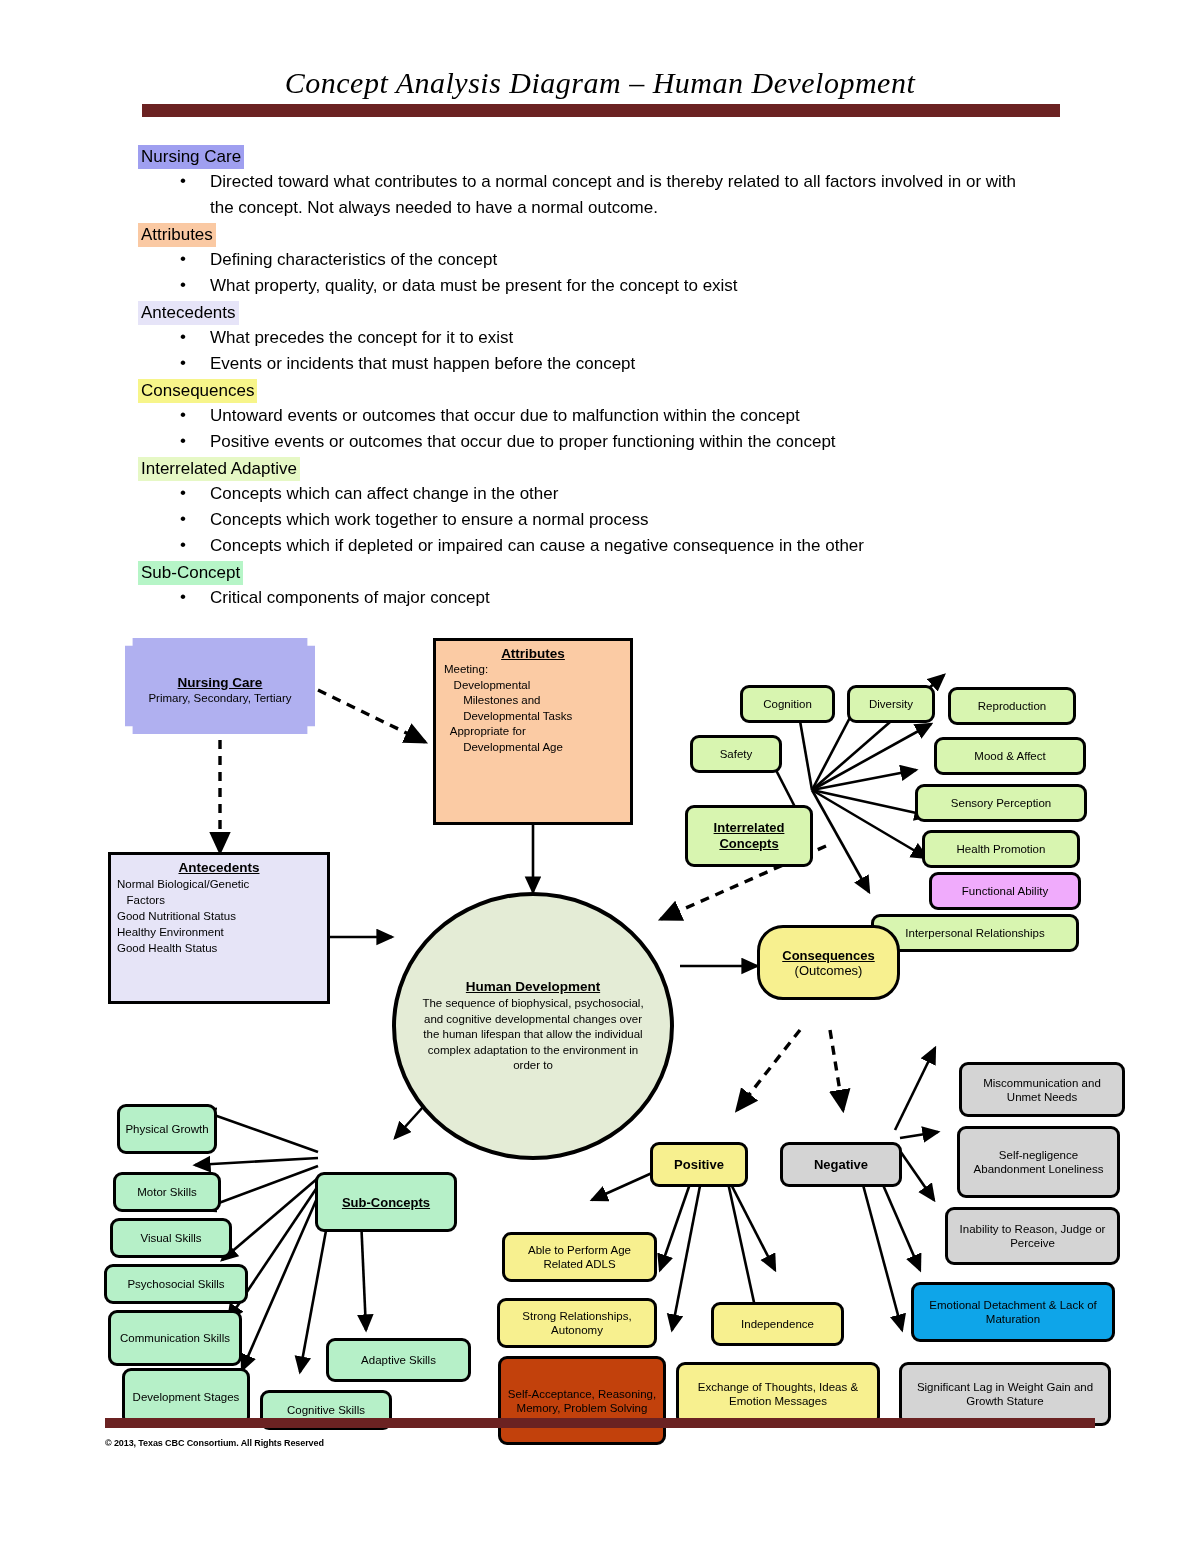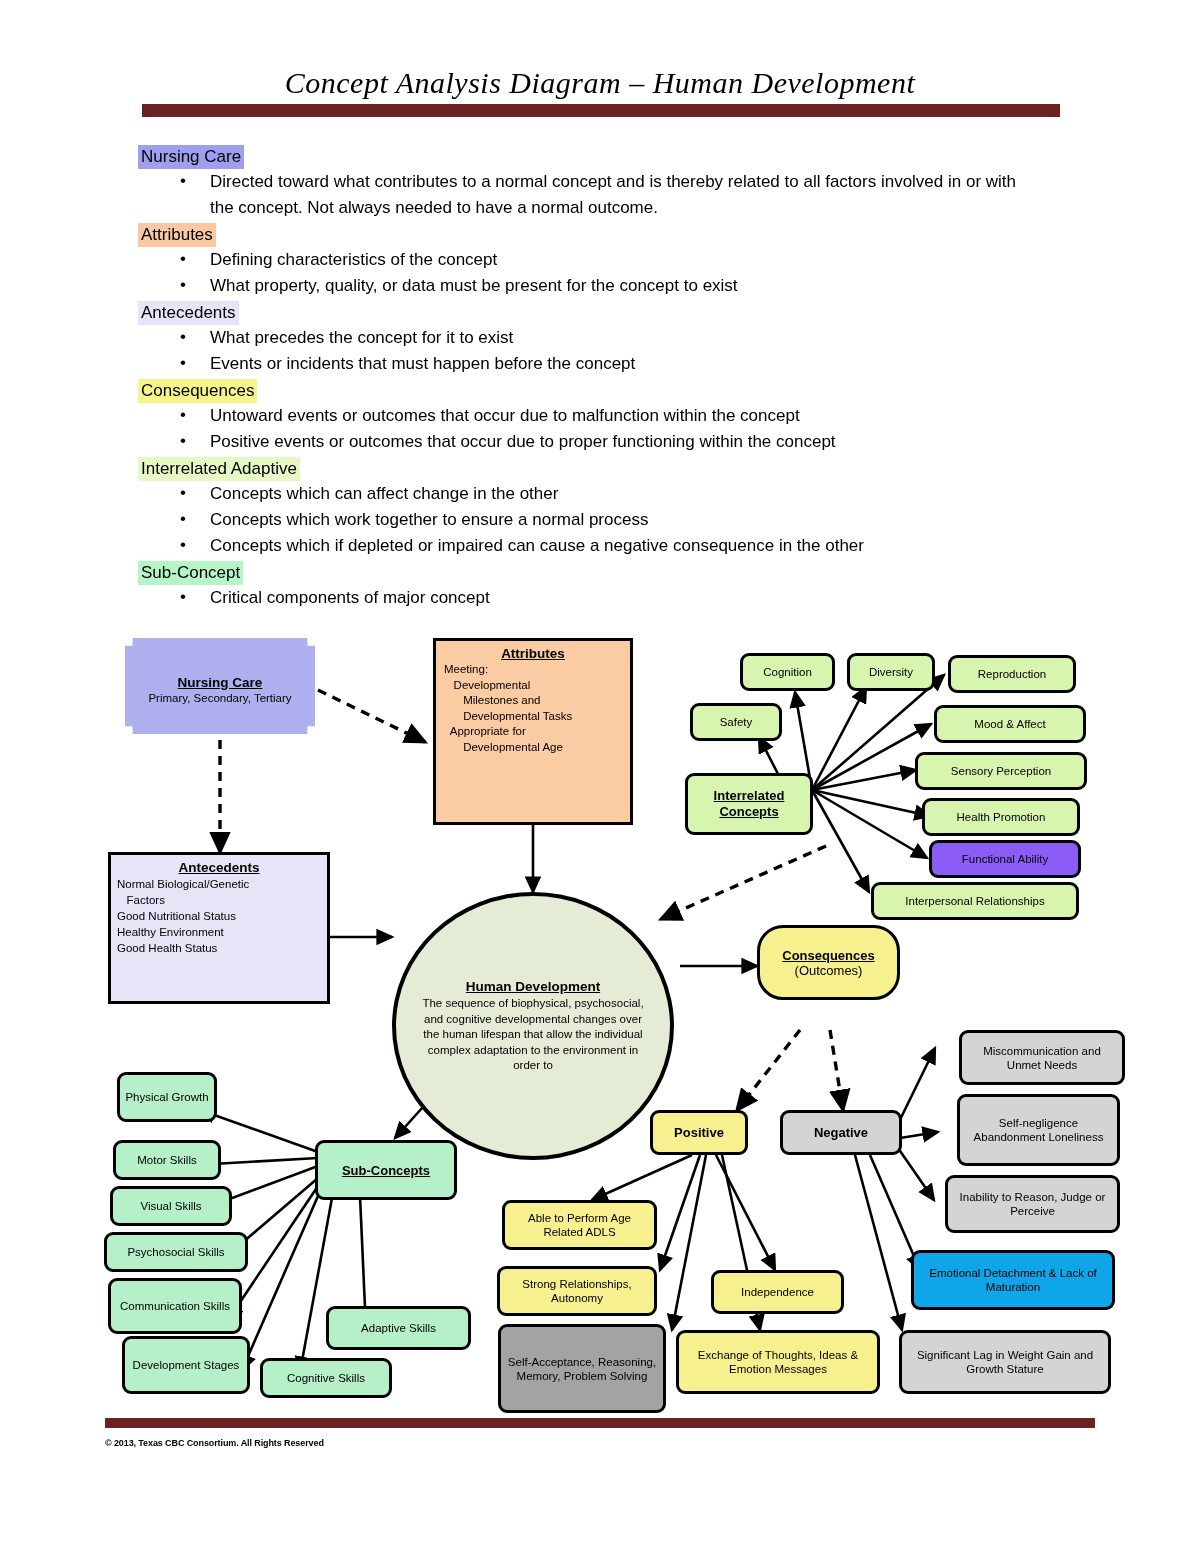--- a/index.html
+++ b/index.html
@@ -22,21 +22,21 @@
   .note-li{font-size:17px;line-height:26px;position:relative;padding-left:72px;}
   .note-li:before{content:"\2022";position:absolute;left:42px;top:-1px;font-size:17px;}
 
   
   #diagram{position:absolute;left:0;top:630px;width:1200px;height:780px;}
   #edges{position:absolute;left:0;top:0;width:1200px;height:780px;}
   .node{position:absolute;box-sizing:border-box;border:3px solid #000;
         display:flex;flex-direction:column;align-items:center;justify-content:center;
         text-align:center;font-size:11.5px;line-height:14px;}
   .node .ttl{font-weight:bold;text-decoration:underline;font-size:13.5px;line-height:17px;}
-  .rounded{border-radius:9px;}
+  .rounded{border-radius:9px;margin-top:32px;}
   .pill{border-radius:26px;}
   .ellipse{border-radius:50%;}
 
   
   #n-nursing{
     background:#b0b0f0;
     clip-path:polygon(0% 8%,4% 8%,4% 0%,96% 0%,96% 8%,100% 8%,100% 92%,96% 92%,96% 100%,4% 100%,4% 92%,0% 92%);
     border:none;
   }
   #n-nursing-wrap{position:absolute;left:125px;top:8px;width:190px;height:96px;}
@@ -181,21 +181,21 @@
     </div>
   <div class="node rounded" style="left:934px;top:75px;width:152px;height:38px;background:#d8f5b0;">
     <span>Mood &amp; Affect</span>
     </div>
   <div class="node rounded" style="left:915px;top:122px;width:172px;height:38px;background:#d8f5b0;">
     <span>Sensory Perception</span>
     </div>
   <div class="node rounded" style="left:922px;top:168px;width:158px;height:38px;background:#d8f5b0;">
     <span>Health Promotion</span>
     </div>
-  <div class="node rounded" style="left:929px;top:210px;width:152px;height:38px;background:#8b5cf6;">
+  <div class="node rounded" style="left:929px;top:210px;width:152px;height:38px;background:#f0abfc;">
     <span>Functional Ability</span>
     </div>
   <div class="node rounded" style="left:871px;top:252px;width:208px;height:38px;background:#d8f5b0;">
     <span>Interpersonal Relationships</span>
     </div>
 
   <div class="node pill" id="n-consequences" style="left:757px;top:295px;width:143px;height:75px;background:#f7f08f;">
     <div class="ttl" style="font-size:13px;">Consequences</div>
     <div style="font-size:13px;">(Outcomes)</div>
   </div>
@@ -209,21 +209,21 @@
 
   <div class="node rounded" style="left:502px;top:570px;width:155px;height:50px;background:#f7f08f;padding:0 6px;">
     <span>Able to Perform Age Related ADLS</span>
     </div>
   <div class="node rounded" style="left:497px;top:636px;width:160px;height:50px;background:#f7f08f;padding:0 6px;">
     <span>Strong Relationships, Autonomy</span>
     </div>
   <div class="node rounded" style="left:711px;top:640px;width:133px;height:44px;background:#f7f08f;padding:0 6px;">
     <span>Independence</span>
     </div>
-  <div class="node rounded" style="left:498px;top:694px;width:168px;height:89px;background:#a3a3a3;padding:0 6px;">
+  <div class="node rounded" style="left:498px;top:694px;width:168px;height:89px;background:#c2410c;padding:0 6px;">
     <span>Self-Acceptance, Reasoning, Memory, Problem Solving</span>
     </div>
   <div class="node rounded" style="left:676px;top:700px;width:204px;height:64px;background:#f7f08f;padding:0 6px;">
     <span>Exchange of Thoughts, Ideas &amp; Emotion Messages</span>
     </div>
 
   <div class="node rounded" style="left:959px;top:400px;width:166px;height:55px;background:#d4d4d4;padding:4px 6px;">
     <span>Miscommunication and Unmet Needs</span>
     </div>
   <div class="node rounded" style="left:957px;top:464px;width:163px;height:72px;background:#d4d4d4;padding:0 6px;">

